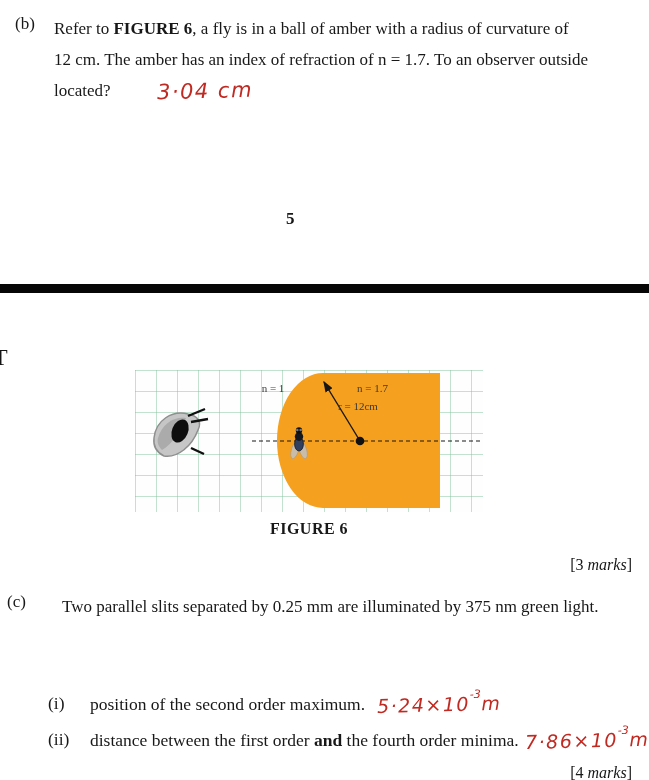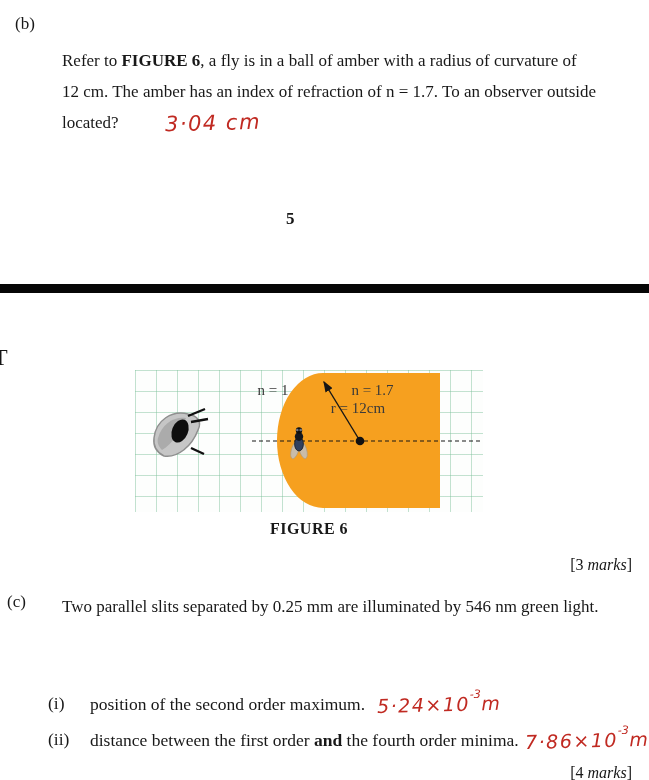--- a/index.html
+++ b/index.html
@@ -6,21 +6,21 @@
   body{
     width:649px;height:780px;position:relative;overflow:hidden;
     background:#ffffff;color:#181818;
     font-family:"Liberation Serif", serif;
   }
   .abs{position:absolute;}
   .nowrap{white-space:nowrap;}
 
   
   .qb-label{left:15px;top:14px;font-size:17px;}
-  .qb-lines{left:62px;top:13px;font-size:17px;line-height:31px;margin-top:32px;}
+  .qb-lines{left:54px;top:13px;font-size:17px;line-height:31px;}
   .bold{font-weight:bold;}
 
   
   .hw{
     font-family:"DejaVu Sans", sans-serif;
     font-style:italic;
     letter-spacing:1.5px;
     display:inline-block;
     transform:rotate(-1.5deg);
   }
@@ -37,21 +37,21 @@
   
   .figure-box{
     left:135px;top:370px;width:348px;height:142px;
     background-color:#fdfefd;
     background-image:
       linear-gradient(to right, rgba(122,192,152,.45) 1px, transparent 1px),
       linear-gradient(to bottom, rgba(122,192,152,.45) 1px, transparent 1px);
     background-size:21px 21px;
   }
   .fig-label{
-    position:absolute;font-size:15px;color:#3a3a3a;
+    position:absolute;font-size:11px;color:#3a3a3a;
     font-family:"Liberation Serif", serif;text-align:center;white-space:nowrap;
   }
   .lbl-n1{left:108px;top:12px;width:60px;}
   .lbl-n17{left:210px;top:12px;width:55px;}
   .lbl-r{left:193px;top:30px;width:60px;}
   .figure-caption{
     left:135px;top:520px;width:348px;text-align:center;
     font-size:16px;font-weight:bold;letter-spacing:.5px;
   }
 
@@ -121,21 +121,21 @@
   <div class="fig-label lbl-n1">n = 1</div>
   <div class="fig-label lbl-n17">n = 1.7</div>
   <div class="fig-label lbl-r">r = 12cm</div>
 </div>
 <div class="abs figure-caption">FIGURE 6</div>
 
 <div class="abs marks marks-b"><span>[3 </span><span class="it">marks</span><span>]</span></div>
 
 <div class="abs qc-label">(c)</div>
 <div class="abs qc-lines">
-  <div class="nowrap">Two parallel slits separated by 0.25 mm are illuminated by 546 nm green light.</div>
+  <div class="nowrap">Two parallel slits separated by 0.25 mm are illuminated by 375 nm green light.</div>
 </div>
 
 <div class="abs item item-i" style="left:0;right:0;">
   <span class="item-label">(i)</span>
   <span class="item-text"><span>position of the second order maximum.</span><span class="hw hw-i" style="color: rgb(192, 42, 34);"><span>5·24×10</span><sup>-3</sup><span>m</span></span></span>
 </div>
 
 <div class="abs item item-ii" style="left:0;right:0;">
   <span class="item-label">(ii)</span>
   <span class="item-text"><span>distance between the first order </span><span class="bold">and</span><span> the fourth order minima.</span><span class="hw hw-ii" style="color: rgb(192, 42, 34);"><span>7·86×10</span><sup>-3</sup><span>m</span></span></span>

